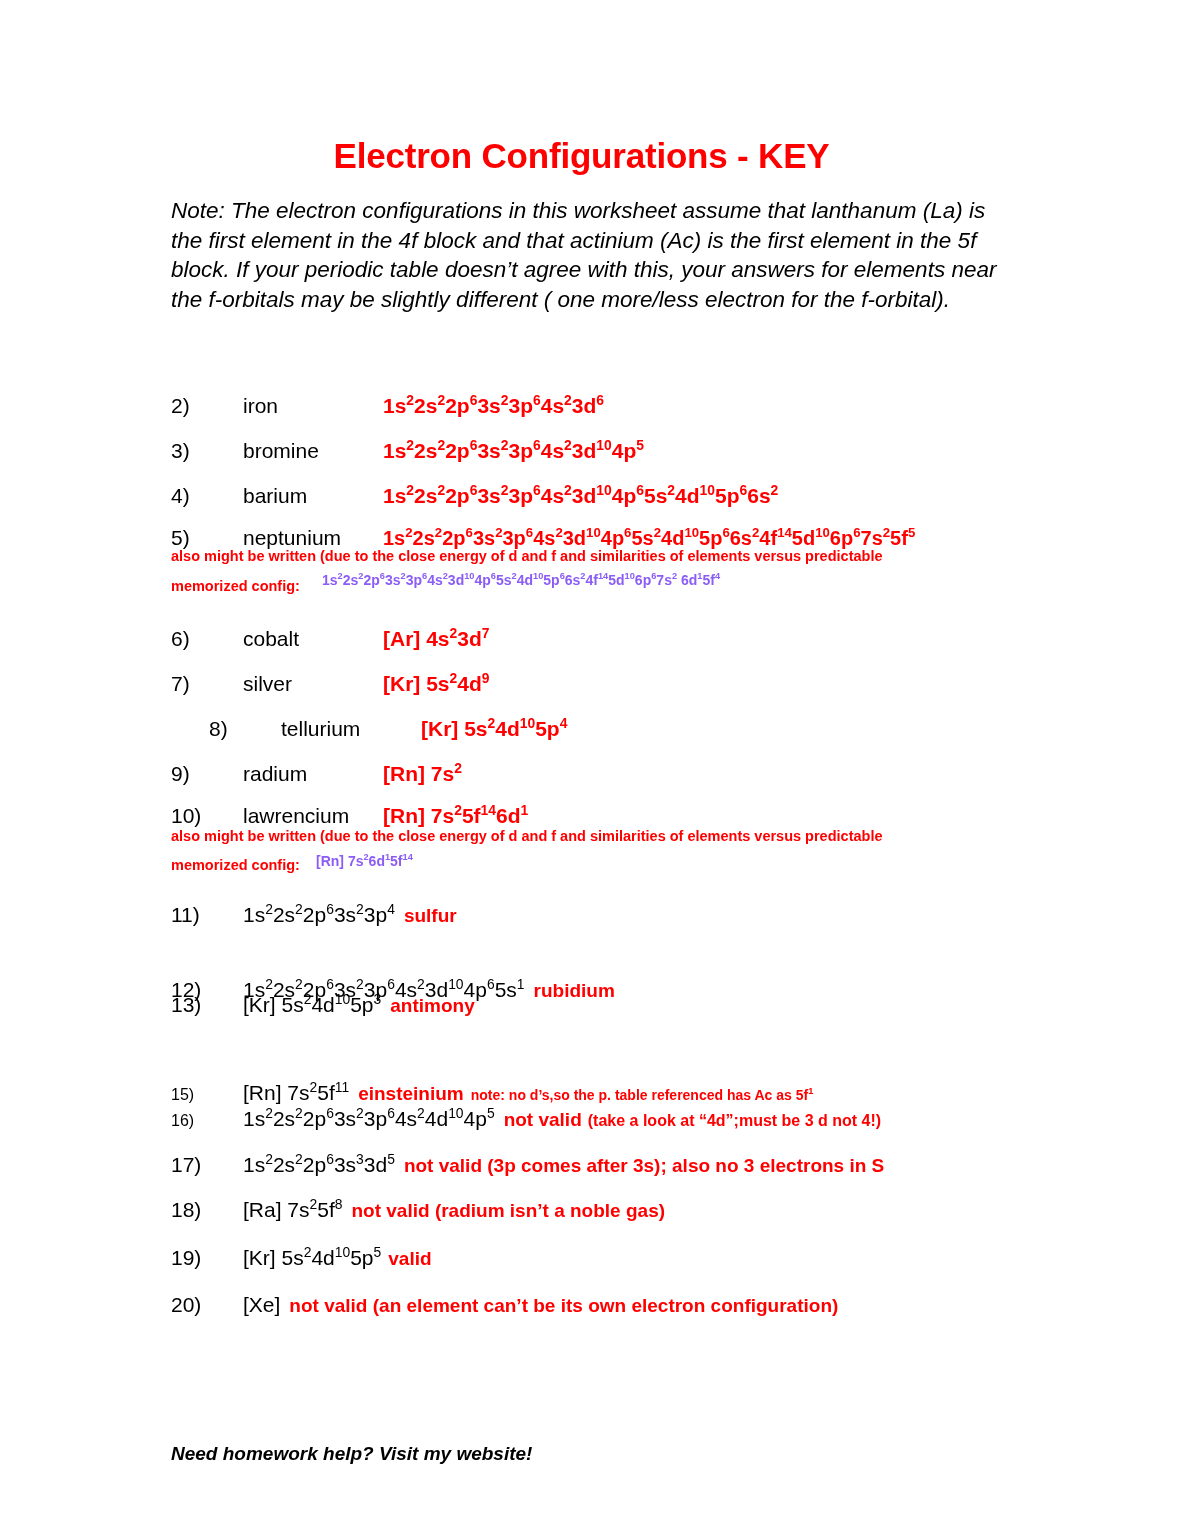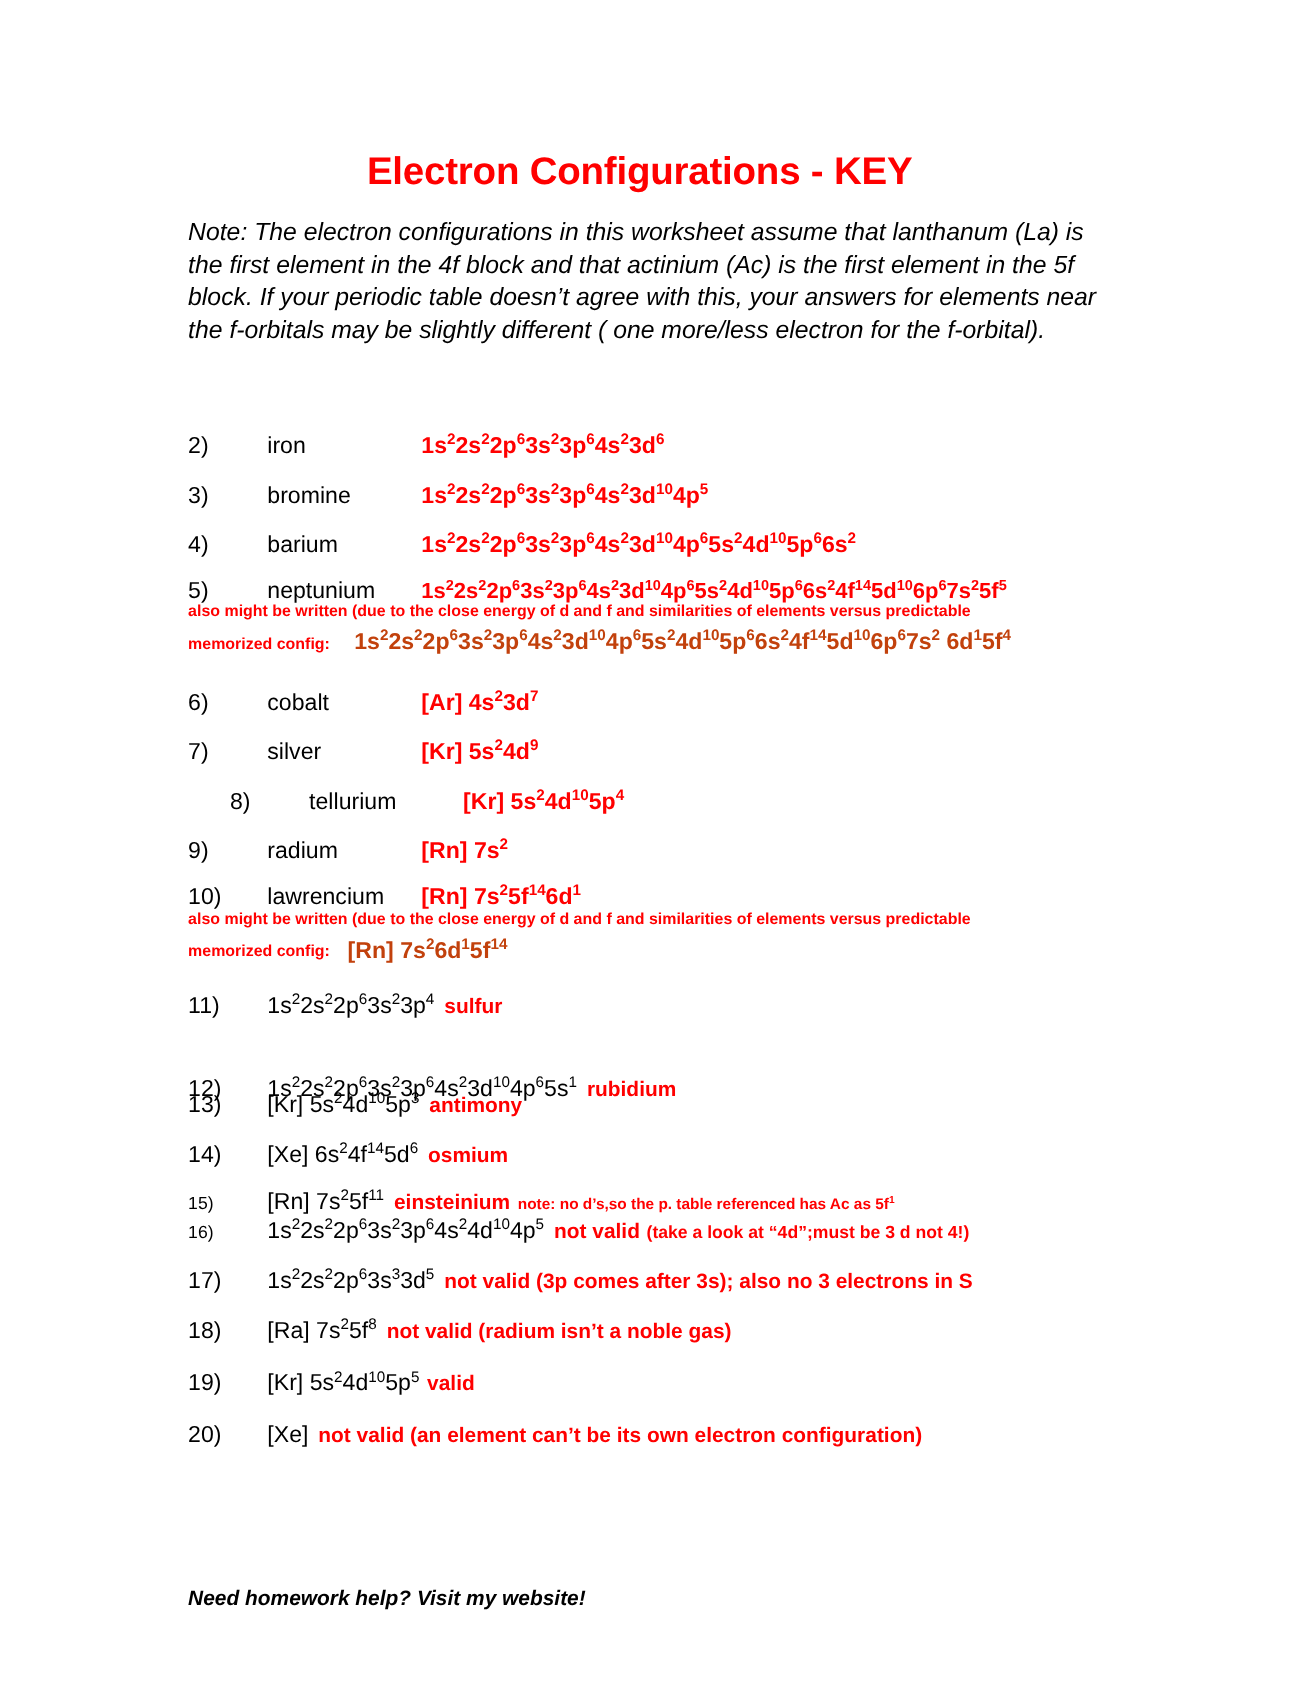--- a/index.html
+++ b/index.html
@@ -114,23 +114,23 @@
   .alt-label {
     position: absolute;
     left: 171px;
     font-size: 14.5px;
     font-weight: bold;
     color: #ff0000;
     white-space: nowrap;
   }
   .alt-config {
     position: absolute;
-    font-size: 21px;
-    font-weight: bold;
-    color: #c2410c;
+    font-size: 14px;
+    font-weight: bold;
+    color: #8b5cf6;
     white-space: nowrap;
   }
 
   .tiny-note {
     font-size: 14px;
     font-weight: bold;
     color: #ff0000;
   }
 
   
@@ -204,23 +204,20 @@
   </div>
 
   <div class="row" style="top:977px;">
     <span class="num">12)</span><span class="config-black">1s<sup>2</sup>2s<sup>2</sup>2p<sup>6</sup>3s<sup>2</sup>3p<sup>6</sup>4s<sup>2</sup>3d<sup>10</sup>4p<sup>6</sup>5s<sup>1</sup></span><span class="answer-red" style="margin-left:9px;">rubidium</span>
   </div>
 
   <div class="row" style="top:992px;">
     <span class="num">13)</span><span class="config-black">[Kr] 5s<sup>2</sup>4d<sup>10</sup>5p<sup>3</sup></span><span class="answer-red" style="margin-left:9px;">antimony</span>
   </div>
 
-  <div class="row" style="top:1037px;">
-    <span class="num">14)</span><span class="config-black">[Xe] 6s<sup>2</sup>4f<sup>14</sup>5d<sup>6</sup></span><span class="answer-red" style="margin-left:9px;">osmium</span>
-  </div>
 
   <div class="row" style="top:1080px;">
     <span class="num small">15)</span><span class="config-black">[Rn]  7s<sup>2</sup>5f<sup>11</sup></span><span class="answer-red" style="margin-left:9px;text-align:right;">einsteinium</span><span class="tiny-note" style="margin-left:7px;">note: no d’s,so the p. table referenced has Ac  as 5f<sup>1</sup></span>
   </div>
 
   <div class="row" style="top:1106px;">
     <span class="num small">16)</span><span class="config-black">1s<sup>2</sup>2s<sup>2</sup>2p<sup>6</sup>3s<sup>2</sup>3p<sup>6</sup>4s<sup>2</sup>4d<sup>10</sup>4p<sup>5</sup></span><span class="answer-red" style="margin-left:9px;">not valid</span><span class="answer-red-sm" style="margin-left:6px;">(take a look at “4d”;must be 3 d not 4!)</span>
   </div>
 
   <div class="row" style="top:1152px;">

